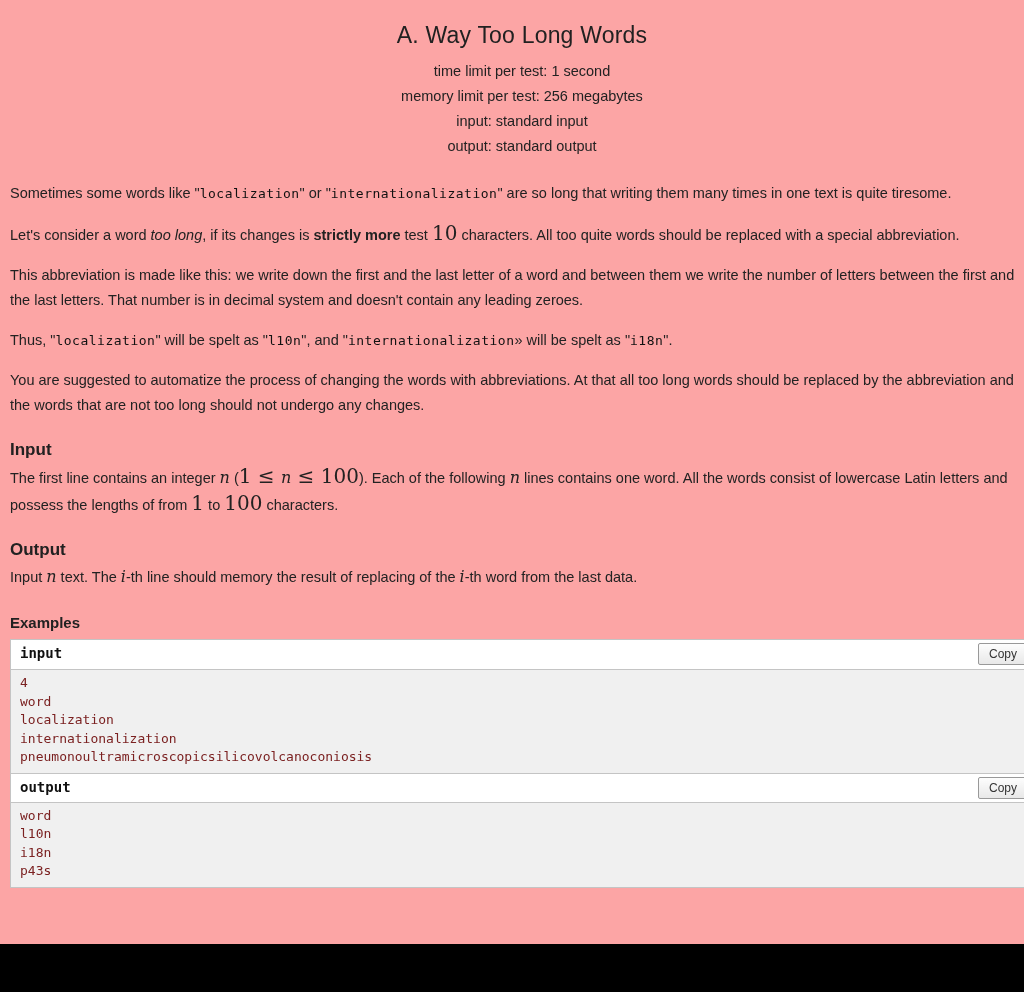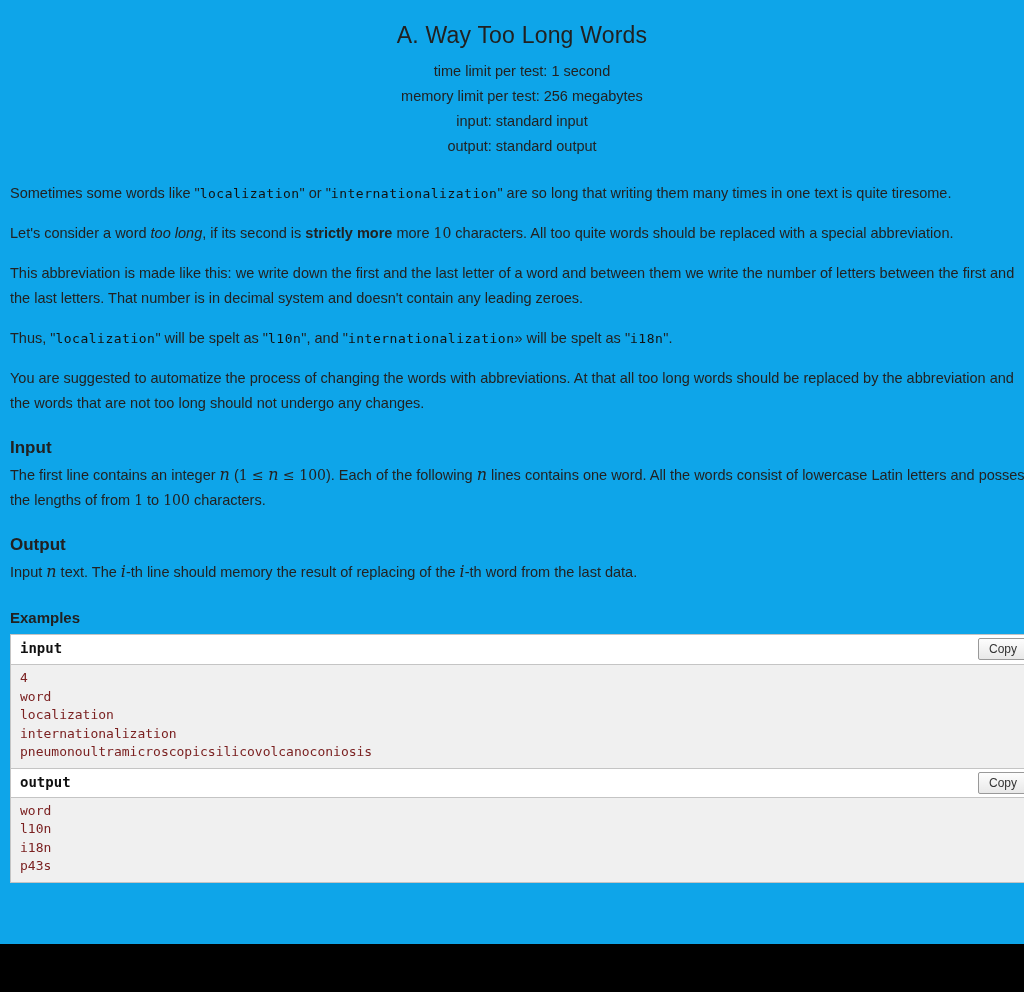--- a/index.html
+++ b/index.html
@@ -6,38 +6,38 @@
   html, body { margin: 0; padding: 0; }
   body {
     width: 1024px; height: 992px; overflow: hidden;
     background: var(--footer-bg, #000);
     font-family: "Liberation Sans", sans-serif;
     color: var(--text, #222);
   }
   .content {
     position: absolute; top: 0; left: 0;
     width: 1024px; height: 944px;
-    background: #0ea5e9; overflow: hidden;
+    background: #fca5a5; overflow: hidden;
   }
   .inner { width: 1044px; padding: 14px 10px 0 10px; }
 
   .problem-title {
     margin: 8px 0 10px 0;
     font-size: 23px; font-weight: 400; color: #212121;
     text-align: center; letter-spacing: 0.2px;
   }
   .limits { text-align: center; font-size: 14.5px; margin-bottom: 22px; }
   .limits .limit-line { line-height: 25px; }
 
   .para { margin: 0 0 15px 0; font-size: 14.5px; line-height: 25px; }
   .tt {
     font-family: "DejaVu Sans Mono", monospace;
     font-size: 13px; color: #111; letter-spacing: 0.5px;
   }
-  .math { font-family: "DejaVu Serif", serif; font-size: 14px; font-style: normal; }
+  .math { font-family: "DejaVu Serif", serif; font-size: 20px; font-style: normal; }
   .math-var { font-family: "DejaVu Serif", serif; font-size: 16px; font-style: italic; }
   .em { font-style: italic; }
   .strong { font-weight: bold; margin-top: 16px; }
 
   .section-heading {
     font-size: 17px; font-weight: bold; color: #212121;
     margin: 22px 0 4px 0;
   }
   .section-para { margin: 0 0 6px 0; font-size: 14.5px; line-height: 25px; }
 
@@ -85,21 +85,21 @@
 
     <div class="limits">
       <div class="limit-line">time limit per test: 1 second</div>
       <div class="limit-line">memory limit per test: 256 megabytes</div>
       <div class="limit-line">input: standard input</div>
       <div class="limit-line">output: standard output</div>
     </div>
 
     <p class="para"><span>Sometimes some words like "</span><code class="tt">localization</code><span>" or "</span><code class="tt">internationalization</code><span>" are so long that writing them many times in one text is quite tiresome.</span></p>
 
-    <p class="para"><span>Let's consider a word </span><span class="em">too long</span><span>, if its second is </span><span class="strong">strictly more</span><span> more </span><span class="math">10</span><span> characters. All too quite words should be replaced with a special abbreviation.</span></p>
+    <p class="para"><span>Let's consider a word </span><span class="em">too long</span><span>, if its changes is </span><span class="strong">strictly more</span><span> test </span><span class="math">10</span><span> characters. All too quite words should be replaced with a special abbreviation.</span></p>
 
     <p class="para">This abbreviation is made like this: we write down the first and the last letter of a word and between them we write the number of letters between the first and the last letters. That number is in decimal system and doesn't contain any leading zeroes.</p>
 
     <p class="para"><span>Thus, "</span><code class="tt">localization</code><span>" will be spelt as "</span><code class="tt">l10n</code><span>", and "</span><code class="tt">internationalization</code><span>» will be spelt as "</span><code class="tt">i18n</code><span>".</span></p>
 
     <p class="para">You are suggested to automatize the process of changing the words with abbreviations. At that all too long words should be replaced by the abbreviation and the words that are not too long should not undergo any changes.</p>
 
     <div class="section-heading">Input</div>
     <p class="section-para"><span>The first line contains an integer </span><span class="math-var">n</span><span> (</span><span class="math">1 ≤ </span><span class="math-var">n</span><span class="math"> ≤ 100</span><span>). Each of the following </span><span class="math-var">n</span><span> lines contains one word. All the words consist of lowercase Latin letters and possess the lengths of from </span><span class="math">1</span><span> to </span><span class="math">100</span><span> characters.</span></p>
 

